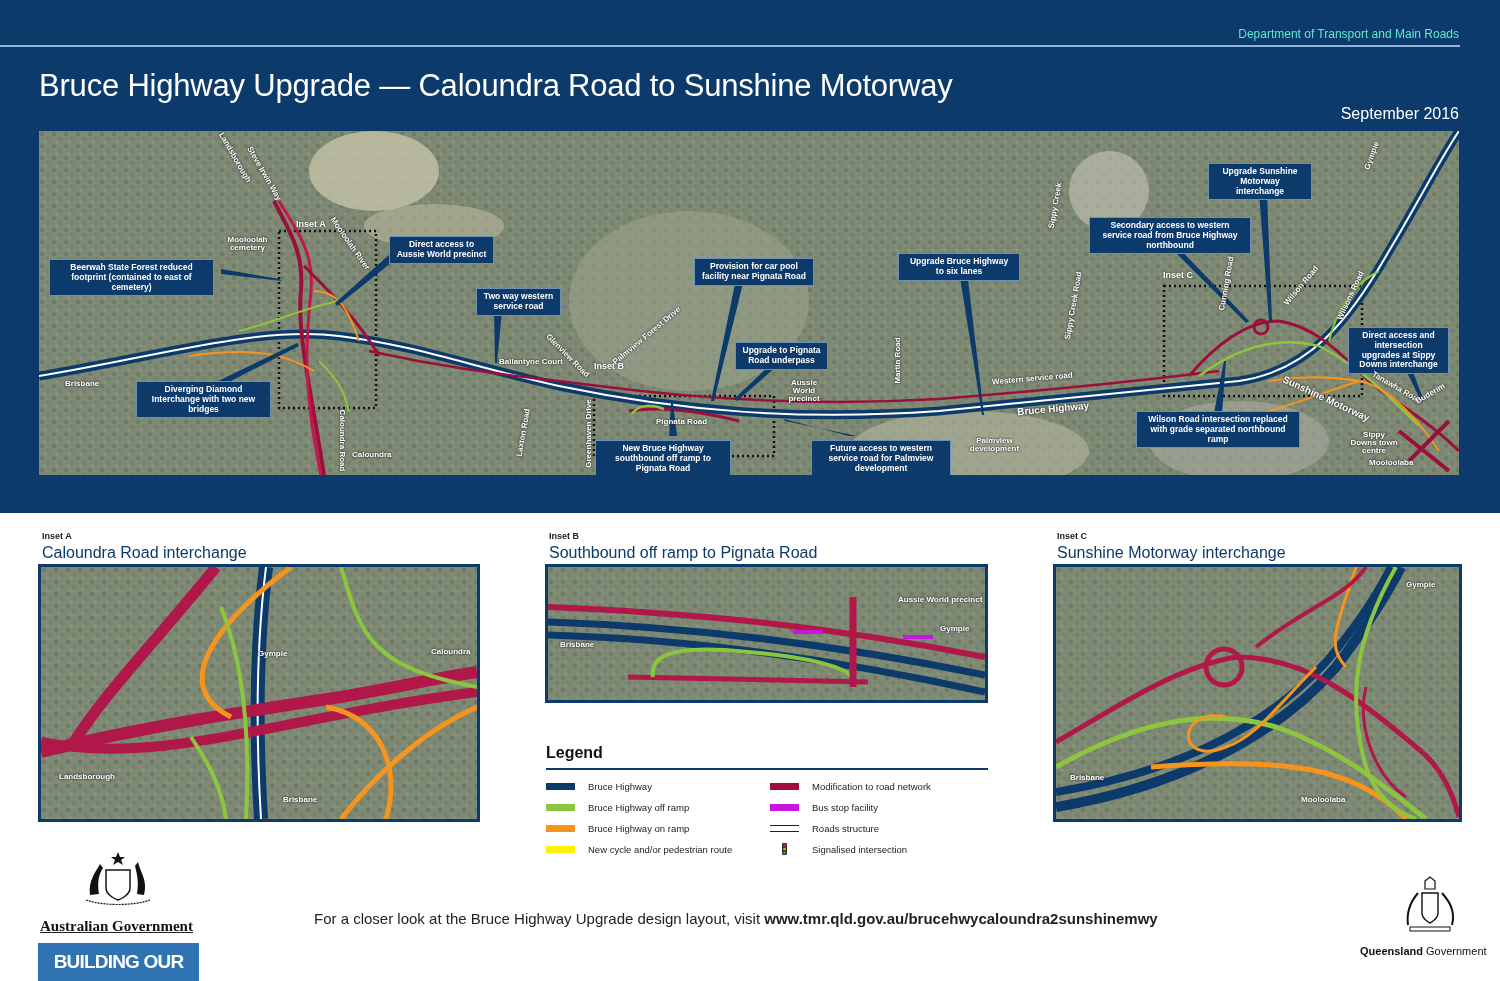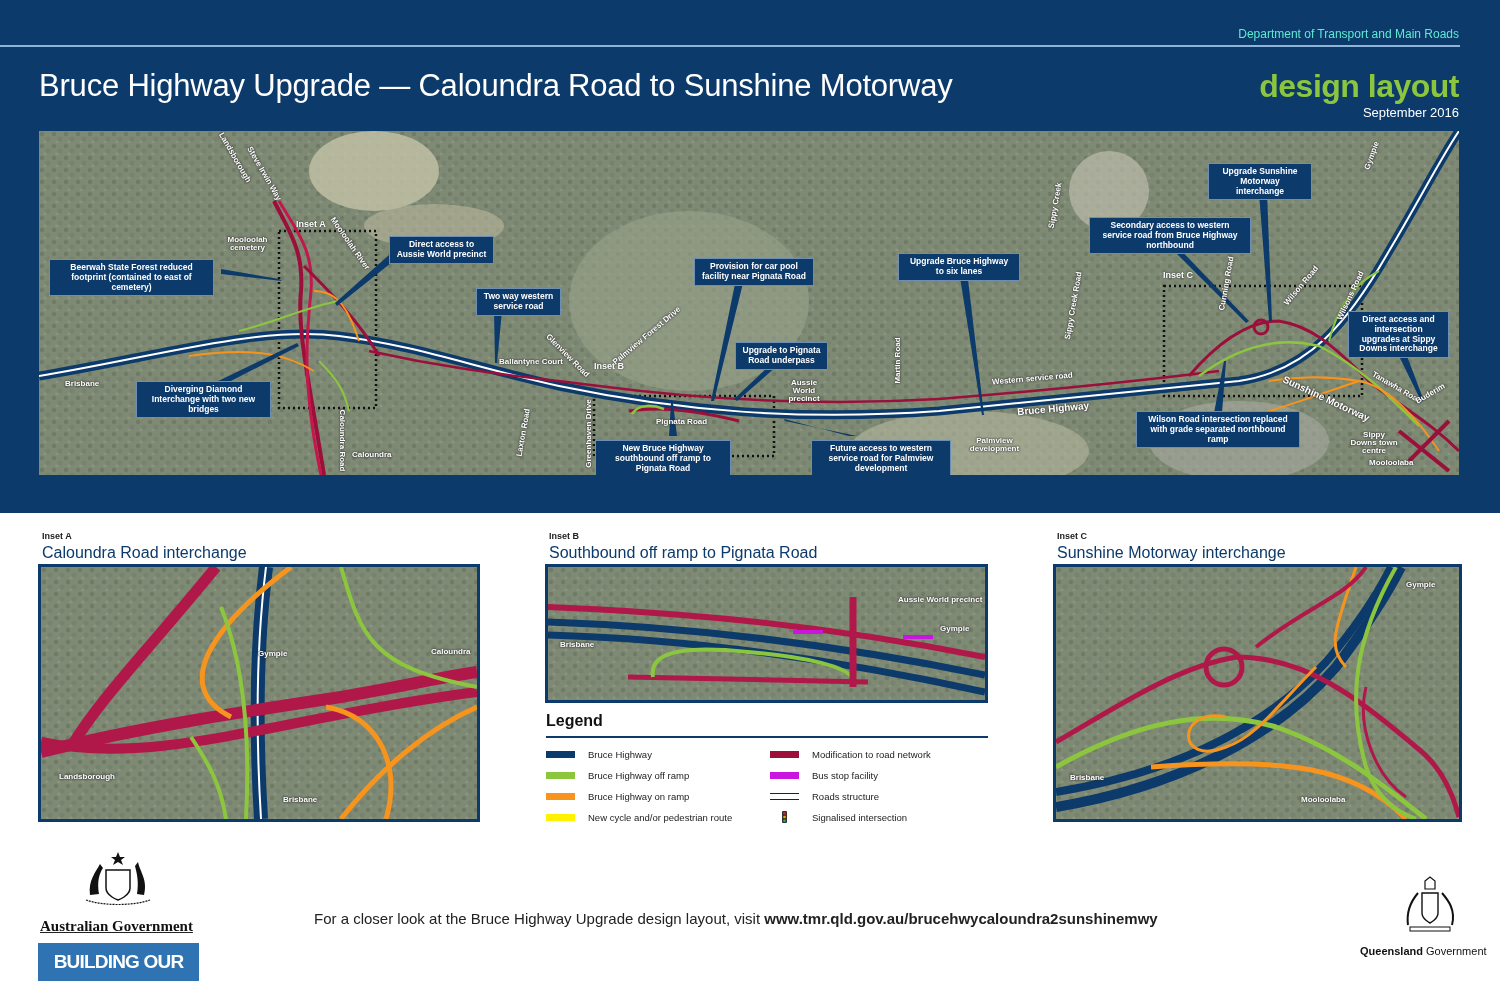--- a/index.html
+++ b/index.html
@@ -4,36 +4,36 @@
 <style>
   * { box-sizing: border-box; margin: 0; padding: 0; }
   html, body { width: 1500px; height: 981px; background: #ffffff; overflow: hidden; }
   body { font-family: "Liberation Sans", sans-serif; position: relative; color: #222; }
 
   .header-band { position: absolute; left: 0; top: 0; width: 1500px; height: 513px; background: #0c3a6b; }
   .dept { position: absolute; right: 41px; top: 27px; font-size: 12px; color: #5eead4; }
   .header-rule { position: absolute; left: 0; top: 45px; width: 1460px; height: 2px; background: #8fb3d9; }
   .main-title { position: absolute; left: 39px; top: 68px; font-size: 31px; color: #fff; letter-spacing: -0.2px; }
   .design-layout { position: absolute; right: 41px; top: 68px; font-size: 32px; font-weight: bold; color: #8cc63f; letter-spacing: -0.5px; }
-  .date { position: absolute; right: 41px; top: 105px; font-size: 13px; color: #fff; }
+  .date { position: absolute; right: 41px; top: 105px; font-size: 16px; color: #fff; }
 
   .main-map { position: absolute; left: 39px; top: 131px; width: 1420px; height: 344px; background: #8d9582; overflow: hidden; }
   .main-map svg { position: absolute; left: 0; top: 0; }
 
   .callout { position: absolute; background: #0c3a6b; color: #fff; font-size: 8.5px; font-weight: bold; text-align: center; line-height: 1.15; padding: 3px 6px; border: 1px solid #6e8fb4; }
   .map-label { position: absolute; color: #fff; font-size: 8px; font-weight: bold; text-shadow: 0 0 2px #333, 0 0 2px #333; white-space: nowrap; }
   .inset-tag { position: absolute; color: #fff; font-size: 9px; font-weight: bold; text-shadow: 0 0 2px #222; }
 
   .inset { position: absolute; }
   .inset-label { font-size: 9px; font-weight: bold; color: #222; }
   .inset-title { font-size: 16px; color: #0c3a6b; margin-top: 3px; }
   .inset-frame { position: absolute; border: 3px solid #0c3a6b; background: #9aa08f; overflow: hidden; }
   .inset-frame svg { position: absolute; left: 0; top: 0; }
 
-  .legend { position: absolute; left: 546px; top: 712px; width: 442px; }
+  .legend { position: absolute; left: 546px; top: 744px; width: 442px; }
   .legend-title { font-size: 16px; font-weight: bold; color: #111; }
   .legend-rule { height: 2px; background: #0c3a6b; margin-top: 6px; }
   .legend-grid { display: grid; grid-template-columns: 224px 218px; row-gap: 9px; margin-top: 10px; }
   .legend-item { display: flex; align-items: center; font-size: 9.5px; color: #222; height: 12px; }
   .swatch { width: 29px; height: 7px; margin-right: 13px; flex-shrink: 0; }
   .swatch.bridge { height: 7px; background: transparent; border-top: 1.5px solid #222; border-bottom: 1.5px solid #222; }
   .swatch.signal { width: 29px; height: 12px; background: transparent; display: flex; justify-content: center; }
 
   .ag-block { position: absolute; left: 40px; top: 850px; width: 160px; text-decoration: underline; }
   .crest { width: 80px; height: 60px; margin-left: 38px; }
@@ -46,21 +46,20 @@
   .qg-name { font-size: 11px; color: #111; margin-top: 4px; white-space: nowrap; }
   .qg-name b { font-weight: bold; }
 </style>
 </head>
 <body>
 
 <div class="header-band">
   <div class="dept">Department of Transport and Main Roads</div>
   <div class="header-rule"></div>
   <div class="main-title">Bruce Highway Upgrade — Caloundra Road to Sunshine Motorway</div>
-  <div class="design-layout">design layout</div>
   <div class="date">September 2016</div>
 </div>
 
 <div class="main-map">
   <svg width="1420" height="344" viewBox="0 0 1420 344">
     <defs>
       <pattern id="tex" width="12" height="12" patternUnits="userSpaceOnUse">
         <rect width="12" height="12" fill="#7f8a74"></rect>
         <circle cx="3" cy="3" r="2.2" fill="#6f7b66"></circle>
         <circle cx="9" cy="8" r="2.5" fill="#778270"></circle>
@@ -128,21 +127,21 @@
   <div class="callout" style="left:350px;top:105px;width:105px;">Direct access to Aussie World precinct</div>
   <div class="callout" style="left:97px;top:250px;width:135px;">Diverging Diamond Interchange with two new bridges</div>
   <div class="callout" style="left:437px;top:157px;width:85px;">Two way western service road</div>
   <div class="callout" style="left:655px;top:127px;width:120px;">Provision for car pool facility near Pignata Road</div>
   <div class="callout" style="left:696px;top:211px;width:93px;">Upgrade to Pignata Road underpass</div>
   <div class="callout" style="left:556px;top:309px;width:136px;">New Bruce Highway southbound off ramp to Pignata Road</div>
   <div class="callout" style="left:772px;top:309px;width:140px;">Future access to western service road for Palmview development</div>
   <div class="callout" style="left:859px;top:122px;width:122px;">Upgrade Bruce Highway to six lanes</div>
   <div class="callout" style="left:1050px;top:86px;width:162px;">Secondary access to western service road from Bruce Highway northbound</div>
   <div class="callout" style="left:1169px;top:32px;width:104px;">Upgrade Sunshine Motorway interchange</div>
-  <div class="callout" style="left:1309px;top:180px;width:101px;">Direct access and intersection upgrades at Sippy Downs interchange</div>
+  <div class="callout" style="left:1309px;top:196px;width:101px;">Direct access and intersection upgrades at Sippy Downs interchange</div>
   <div class="callout" style="left:1097px;top:280px;width:164px;">Wilson Road intersection replaced with grade separated northbound ramp</div>
 
   <div class="map-label" style="left:168px;top:22px;transform:rotate(60deg);">Landsborough</div>
   <div class="map-label" style="left:195px;top:38px;transform:rotate(60deg);">Steve Irwin Way</div>
   <div class="map-label" style="left:280px;top:108px;transform:rotate(55deg);">Mooloolah River</div>
   <div class="map-label" style="left:186px;top:105px;width:45px;white-space:normal;text-align:center;line-height:1;">Mooloolah cemetery</div>
   <div class="map-label" style="left:26px;top:248px;">Brisbane</div>
   <div class="map-label" style="left:273px;top:305px;transform:rotate(90deg);">Caloundra Road</div>
   <div class="map-label" style="left:313px;top:319px;">Caloundra</div>
   <div class="map-label" style="left:460px;top:226px;">Ballantyne Court</div>

